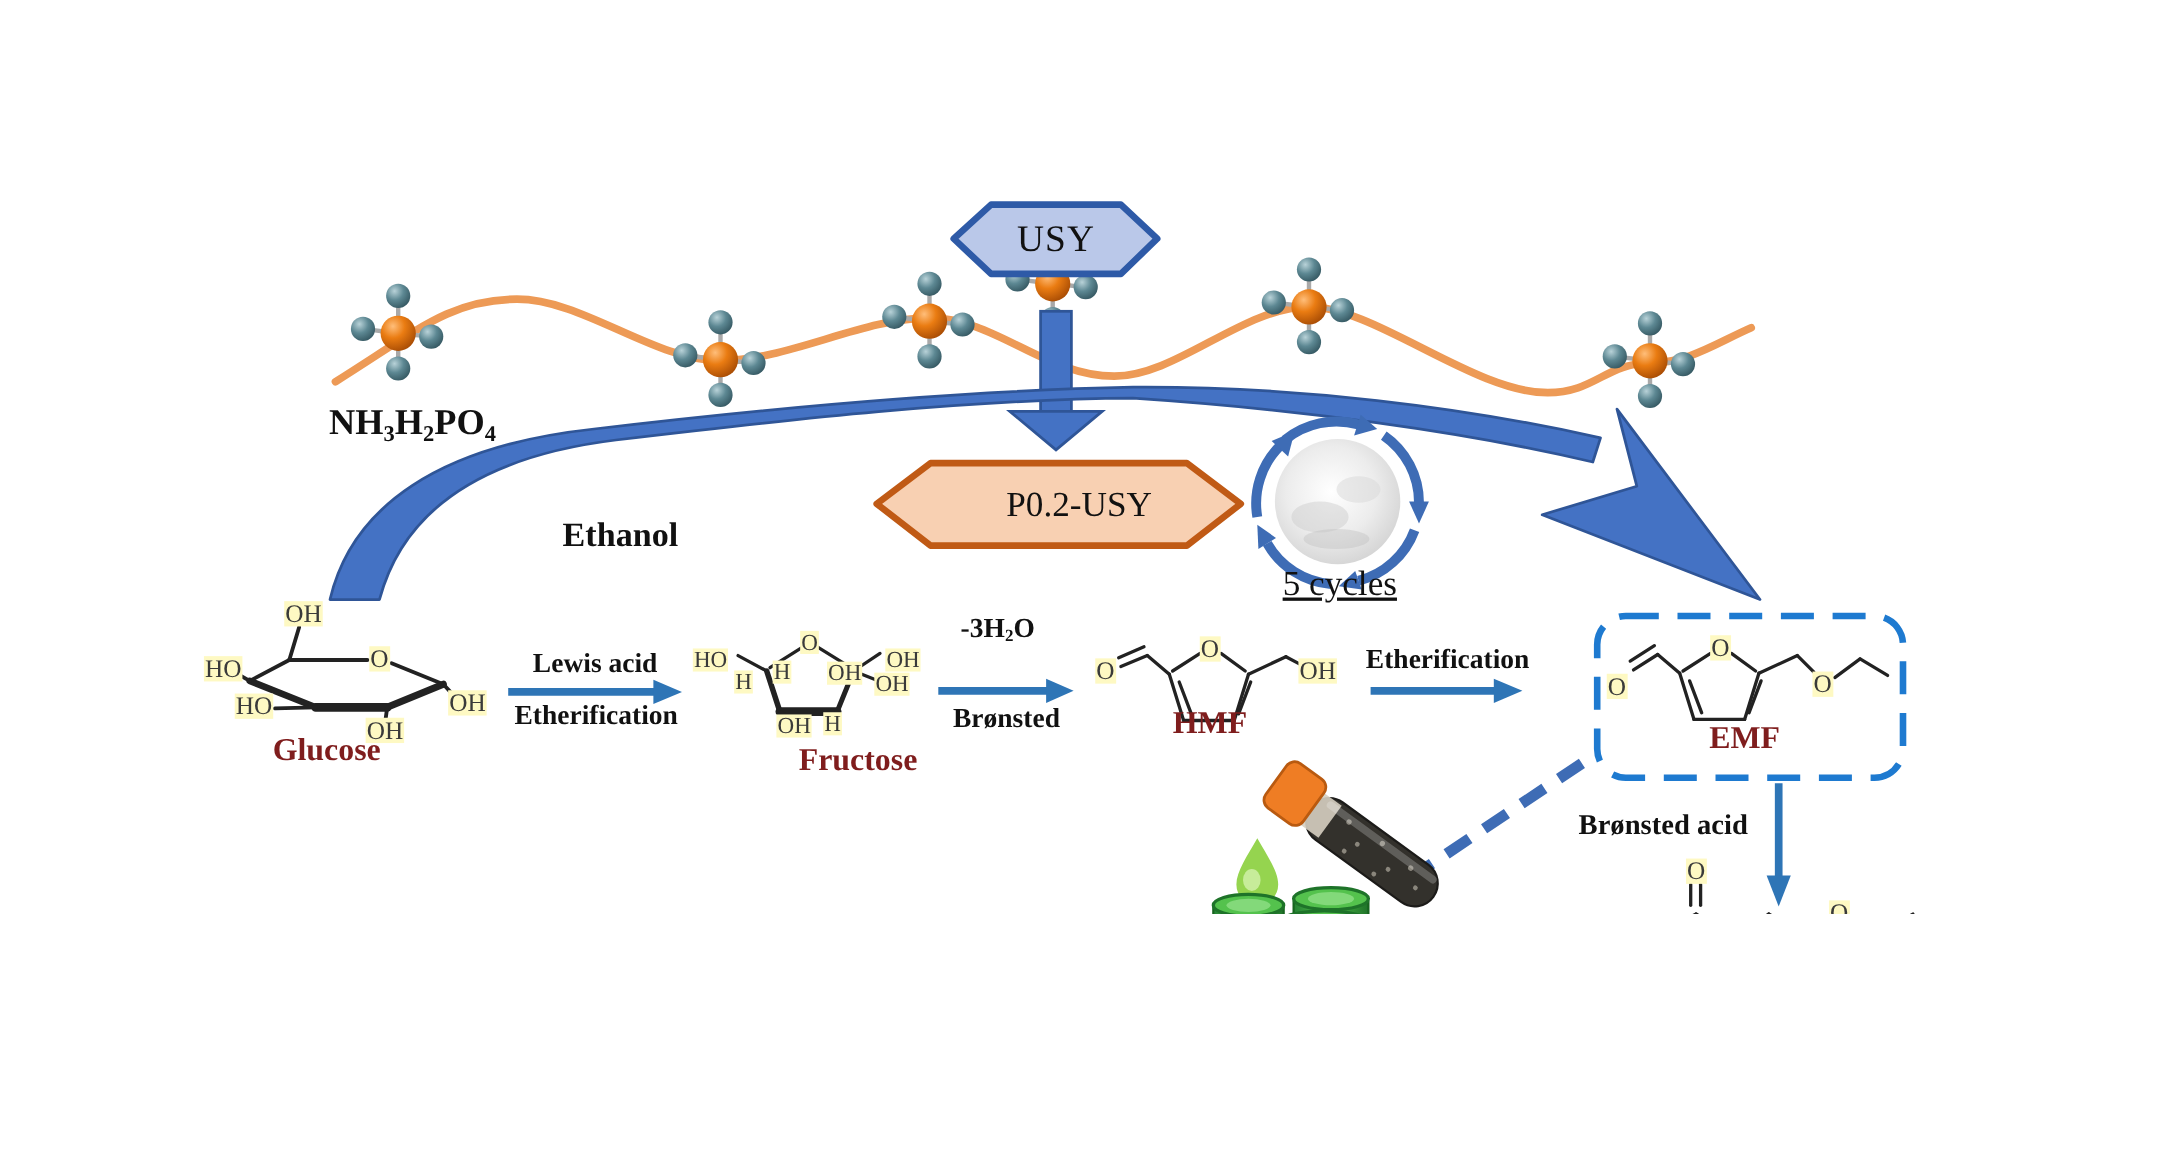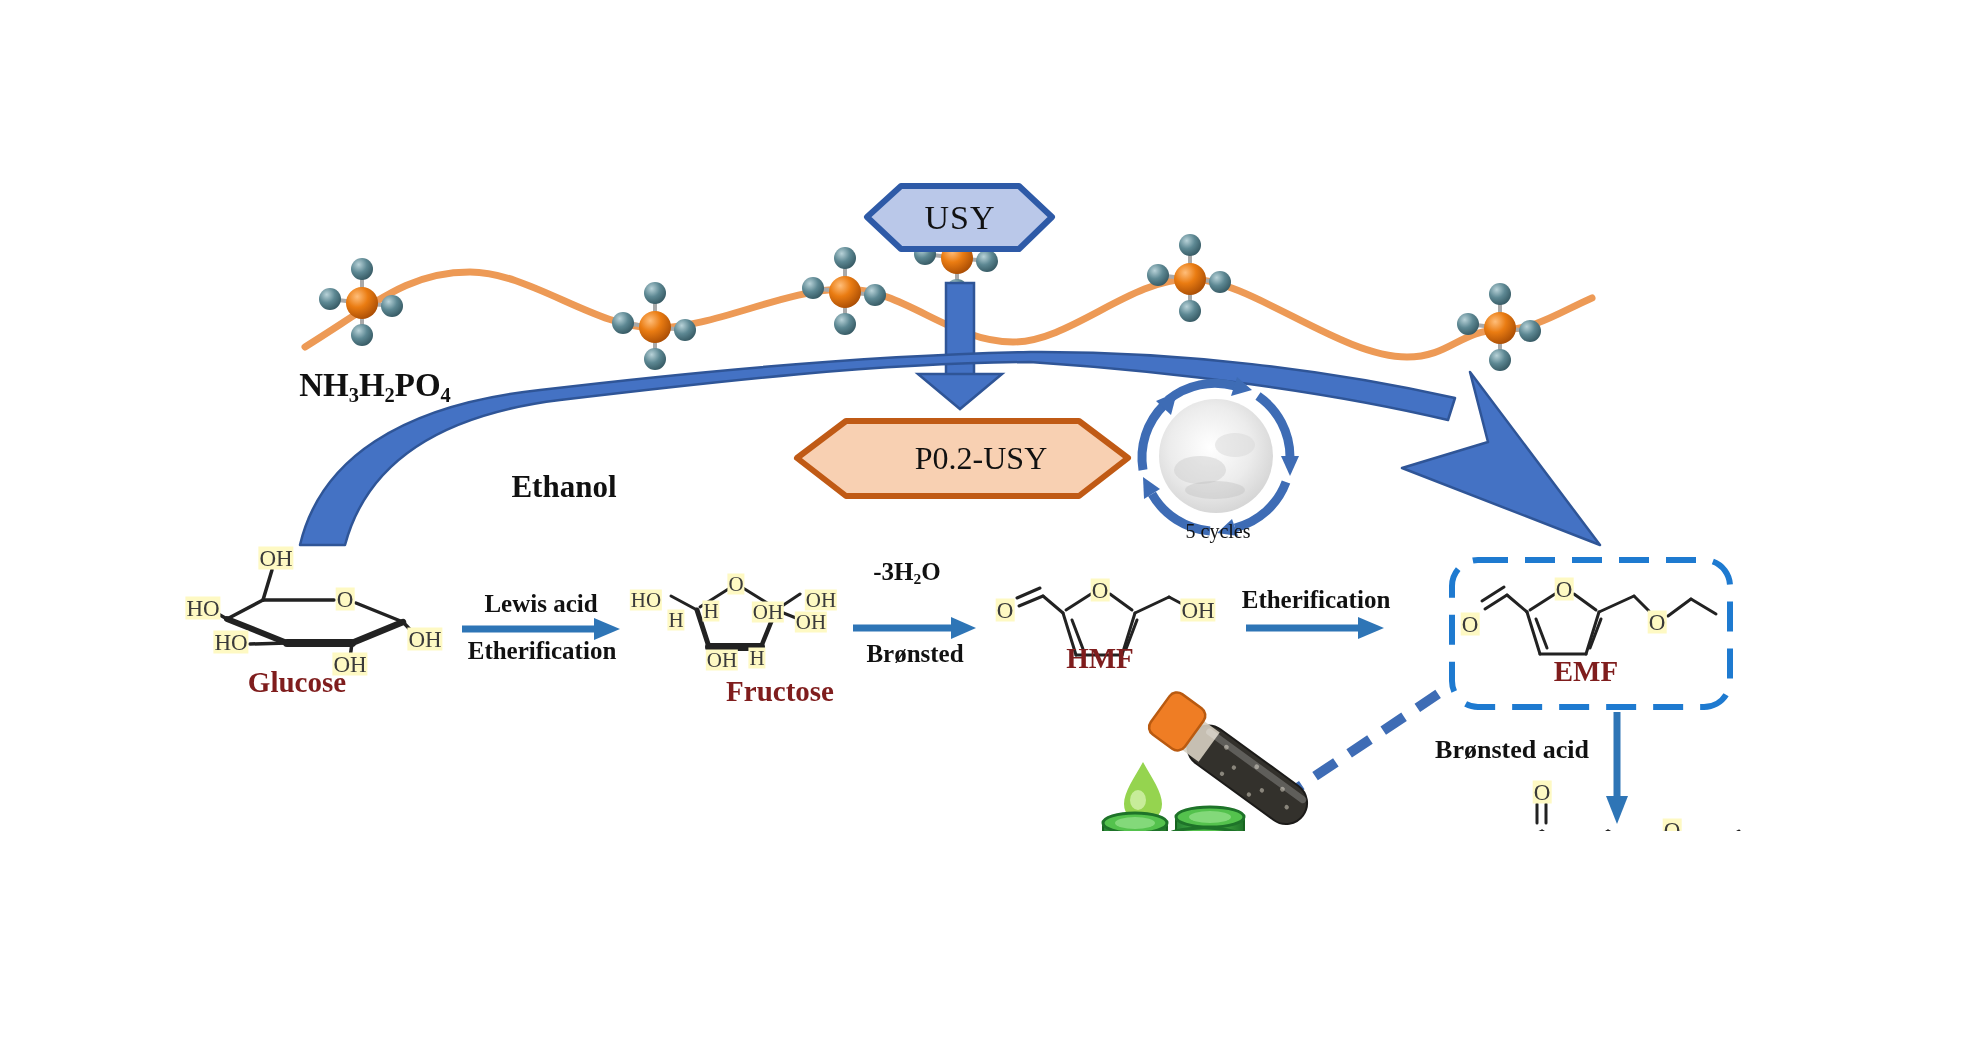--- a/index.html
+++ b/index.html
@@ -5,21 +5,21 @@
   html,body{margin:0;padding:0;background:#ffffff;}
   #canvas{position:relative;width:1984px;height:831px;background:#ffffff;overflow:hidden;
           font-family:"Liberation Serif",serif;}
   #scheme-svg{position:absolute;left:0;top:0;}
   .lbl{position:absolute;transform:translate(-50%,-50%);white-space:nowrap;color:#111;
        font-family:"Liberation Serif",serif;line-height:1.05;}
   .hexlbl{font-size:34px;font-weight:400;letter-spacing:1px;}
   .hexlbl2{font-size:32px;font-weight:400;}
   .formula{font-size:33px;font-weight:bold;}
   .solvent{font-size:31px;font-weight:bold;}
-  .cycles{font-size:20px;font-weight:400;}
+  .cycles{font-size:32px;font-weight:400;text-decoration:underline;}
   .rxn{font-size:25px;font-weight:bold;}
   .red{color:#7f1d1d;font-weight:bold;font-size:29px;}
   .atom{position:absolute;transform:translate(-50%,-50%);font-size:23px;color:#3a3a3a;
         background:#fef9c3;padding:0 1px;line-height:1;white-space:nowrap;
         font-family:"Liberation Serif",serif;}
   .atom.sm{font-size:21px;}
   .s{font-size:0.62em;vertical-align:-0.28em;font-weight:inherit;}
 </style>
 </head>
 <body>

